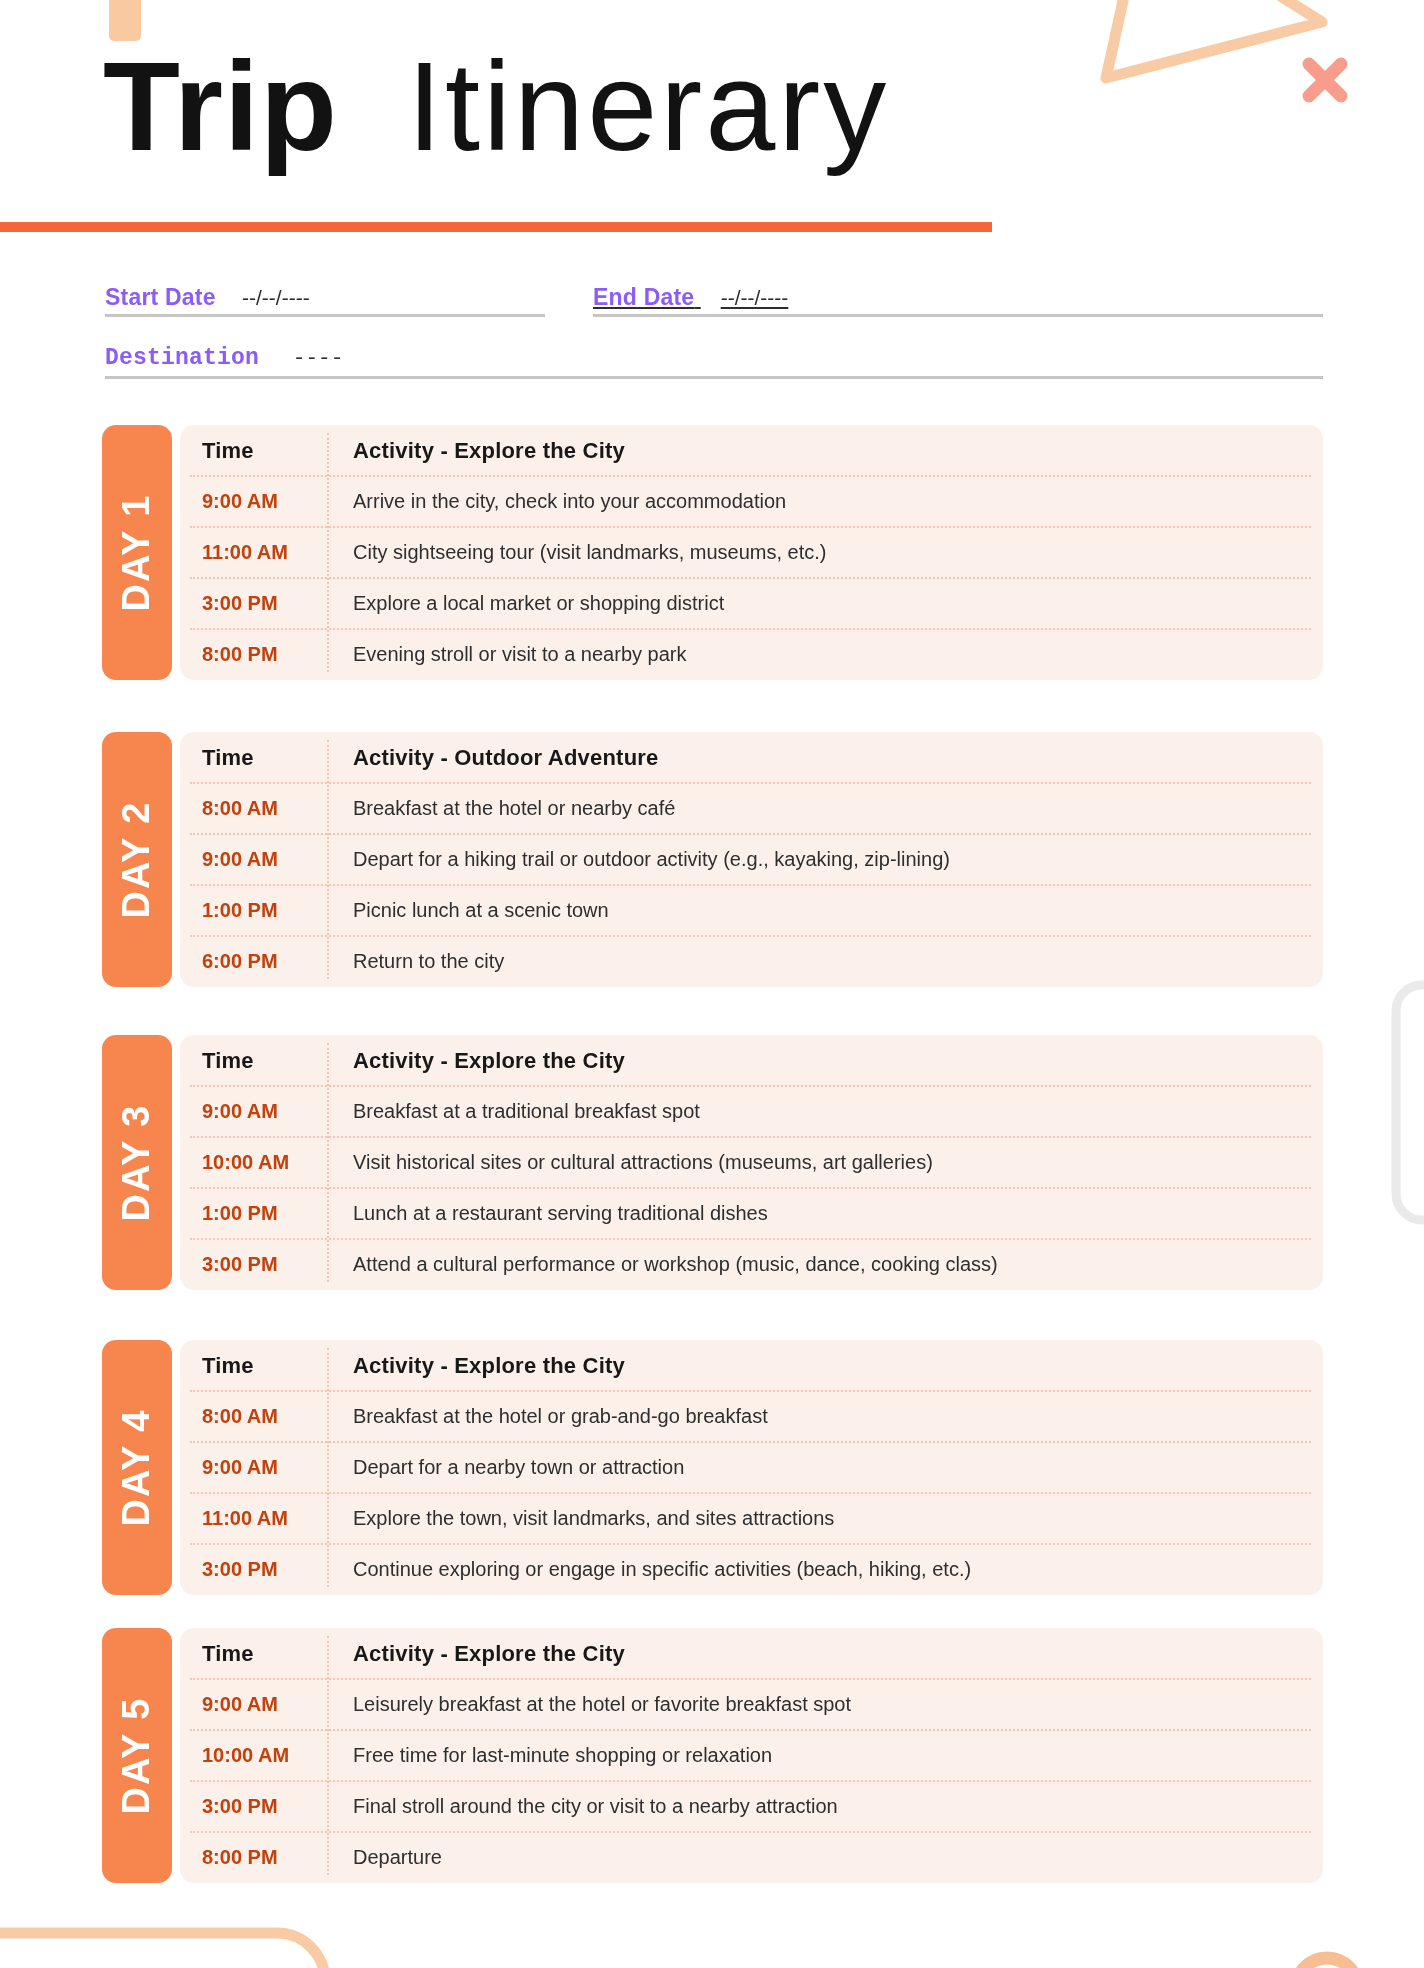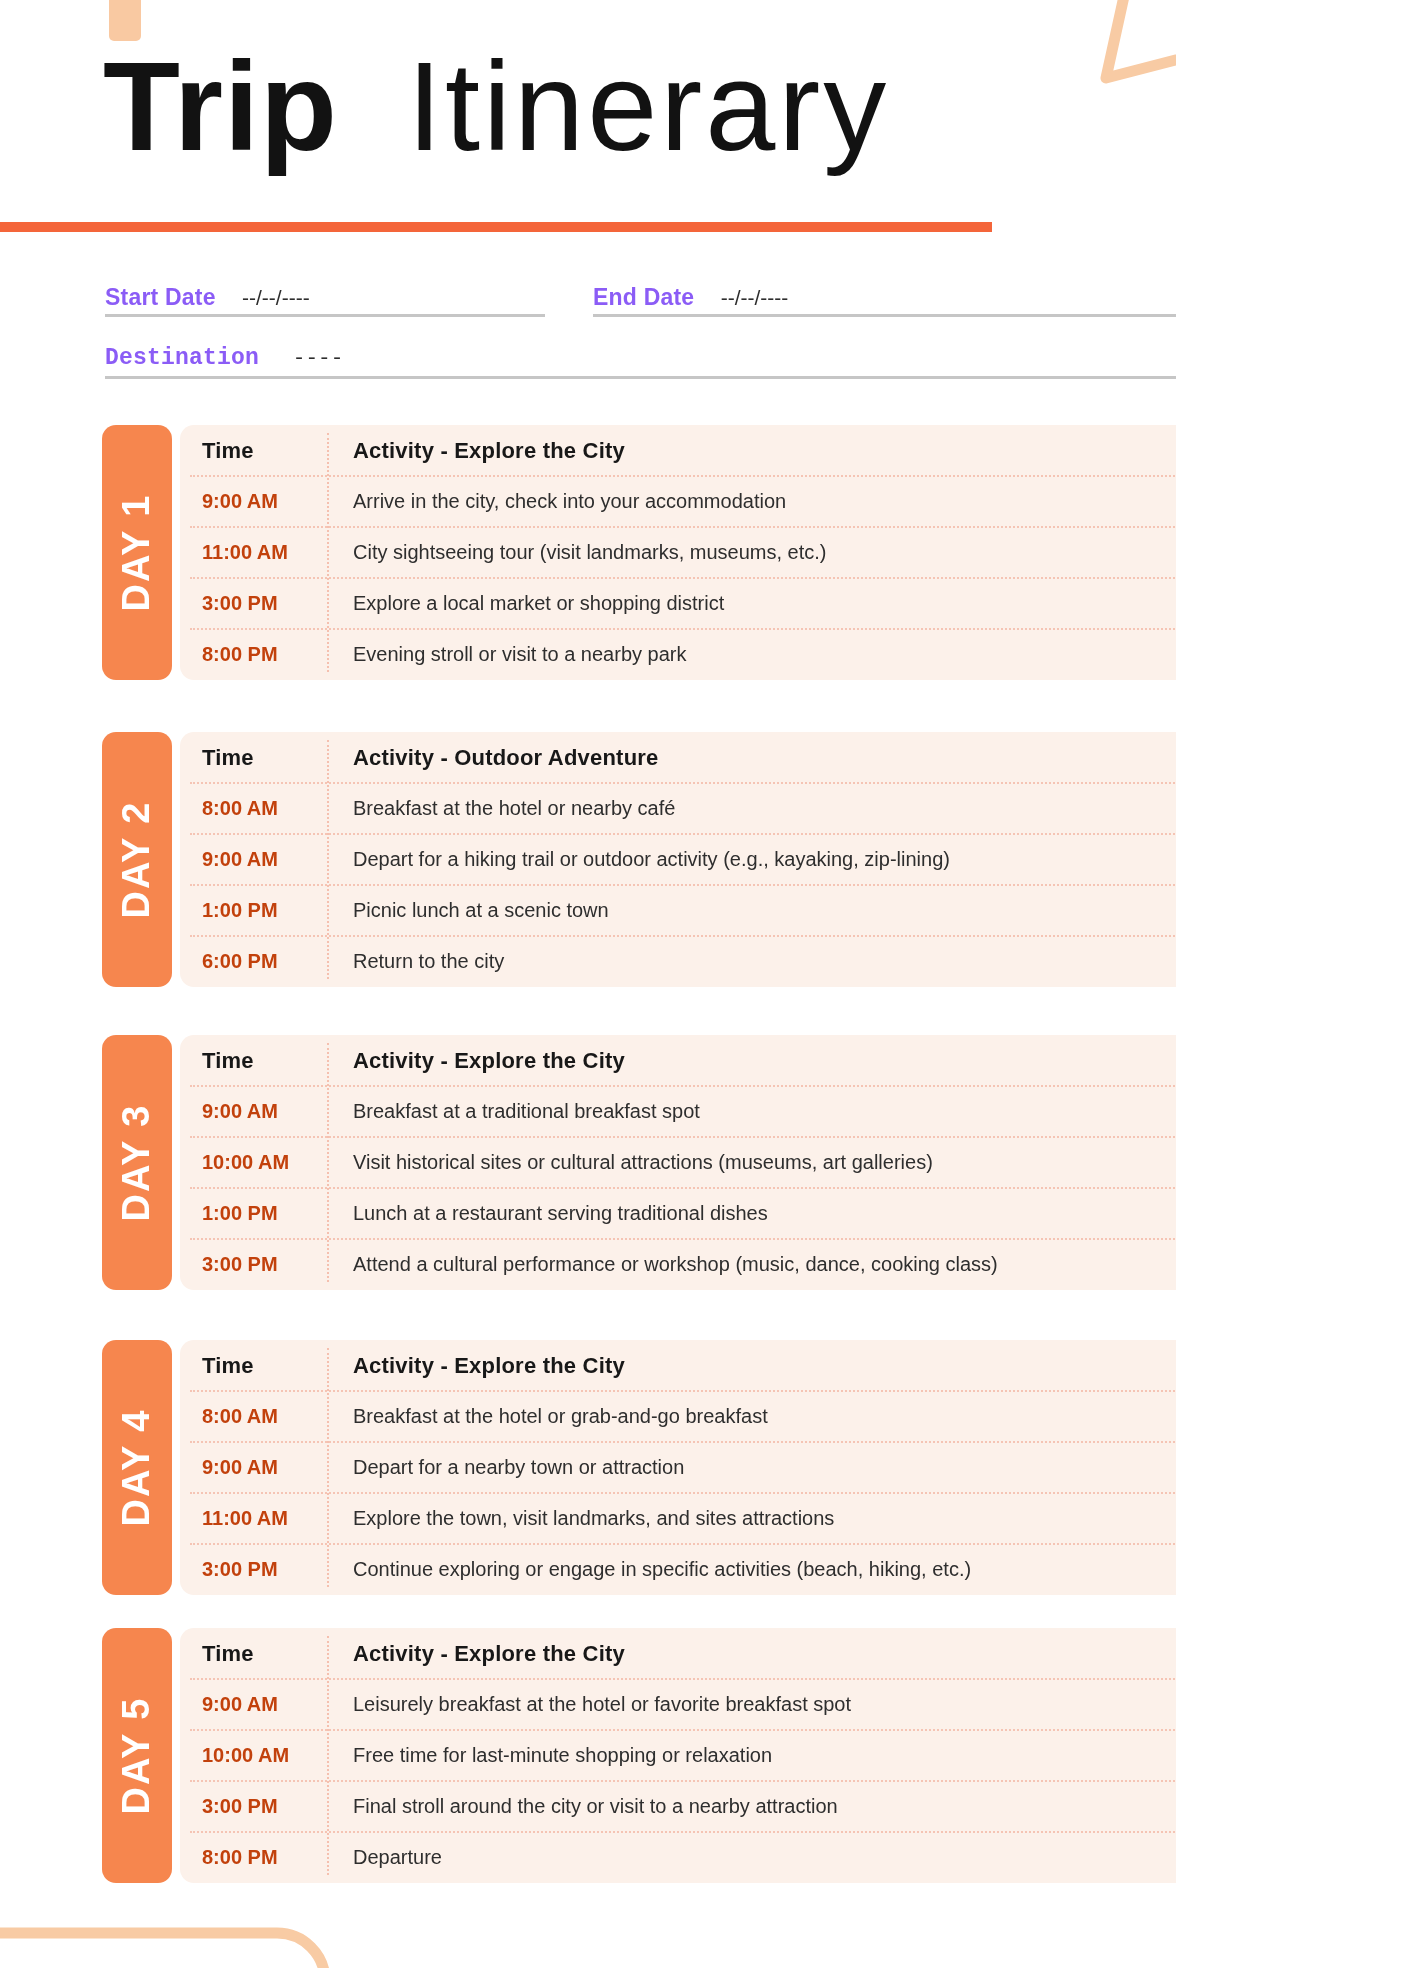--- a/index.html
+++ b/index.html
@@ -1,17 +1,17 @@
 <!DOCTYPE html>
 <html style="--accent-orange: #F6864E; --rule-orange: #F4653A; --table-bg: #FCF1EA; --dot-salmon: #F1A088; --decor-peach: #F8CBA4; --decor-salmon-x: #F89C8C; --decor-circle-peach: #F6BE93; --decor-gray-outline: #EAEAEA; --field-line-gray: #C6C6C6;"><head>
 <meta charset="utf-8">
 <style>
   html,body{margin:0;padding:0;background:#ffffff;}
   .page{
-    position:relative;width:1176px;height:1968px;overflow:hidden;background:#fff;
+    position:relative;width:1424px;height:1968px;overflow:hidden;background:#fff;
     font-family:"Liberation Sans","DejaVu Sans",sans-serif;color:#2d2d2d;
   }
   .decor{position:absolute;left:0;top:0;z-index:0;pointer-events:none;}
   .content{position:absolute;left:0;top:0;width:100%;height:100%;z-index:1;}
 
   
   h1.title{
     position:absolute;left:103px;top:28px;margin:0;
     font-size:126px;line-height:1.25;color:#121212;white-space:nowrap;
   }
@@ -20,21 +20,21 @@
   .title-rule{
     position:absolute;left:0;top:222px;width:992px;height:10px;
     background:var(--rule-orange,#F4653A);
   }
 
   
   .field{position:absolute;font-size:23px;white-space:nowrap;}
   .field .flabel{font-weight:700;color:#8b5cf6;letter-spacing:.2px;}
   .field .fvalue{font-weight:400;color:#2d2d2d;margin-left:20px;font-size:21px;}
   .f-start{left:105px;top:284px;}
-  .f-end{left:593px;top:284px;}
+  .f-end{left:593px;top:284px;text-decoration:underline;}
   .f-dest{left:105px;top:345px;font-family:Liberation Mono, monospace;}
   .underline{position:absolute;height:3px;background:var(--field-line-gray,#C6C6C6);}
   .u-start{left:105px;top:314px;width:440px;}
   .u-end{left:593px;top:314px;width:730px;}
   .u-dest{left:105px;top:376px;width:1218px;}
 
   
   .day-block{position:absolute;left:102px;width:1221px;height:255px;}
   .day-tab{
     position:absolute;left:0;top:0;width:70px;height:100%;

